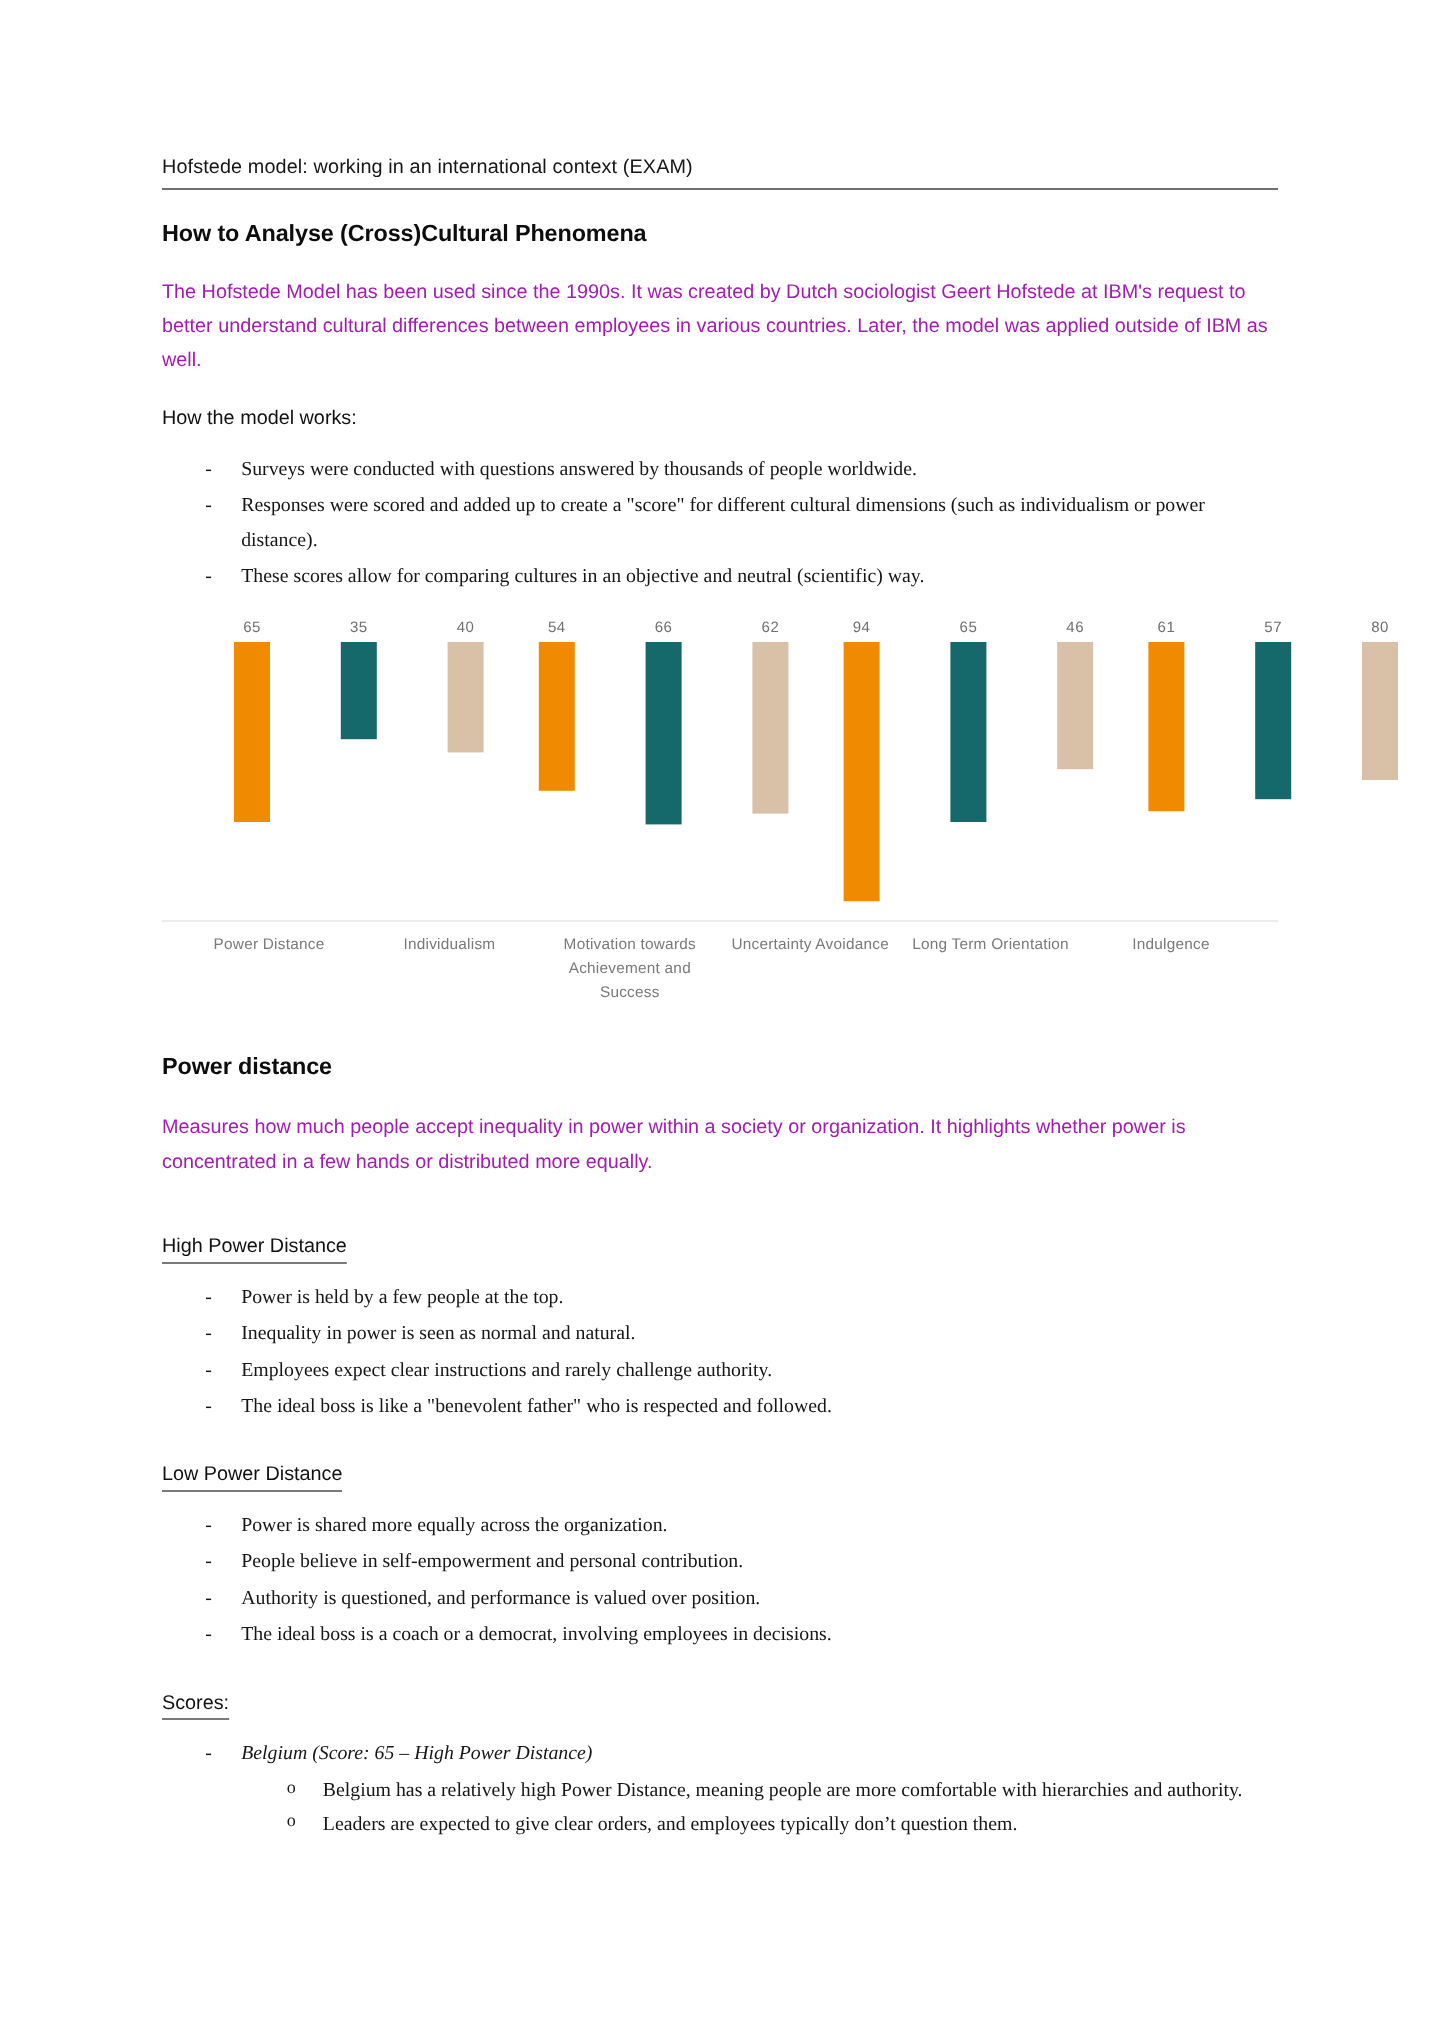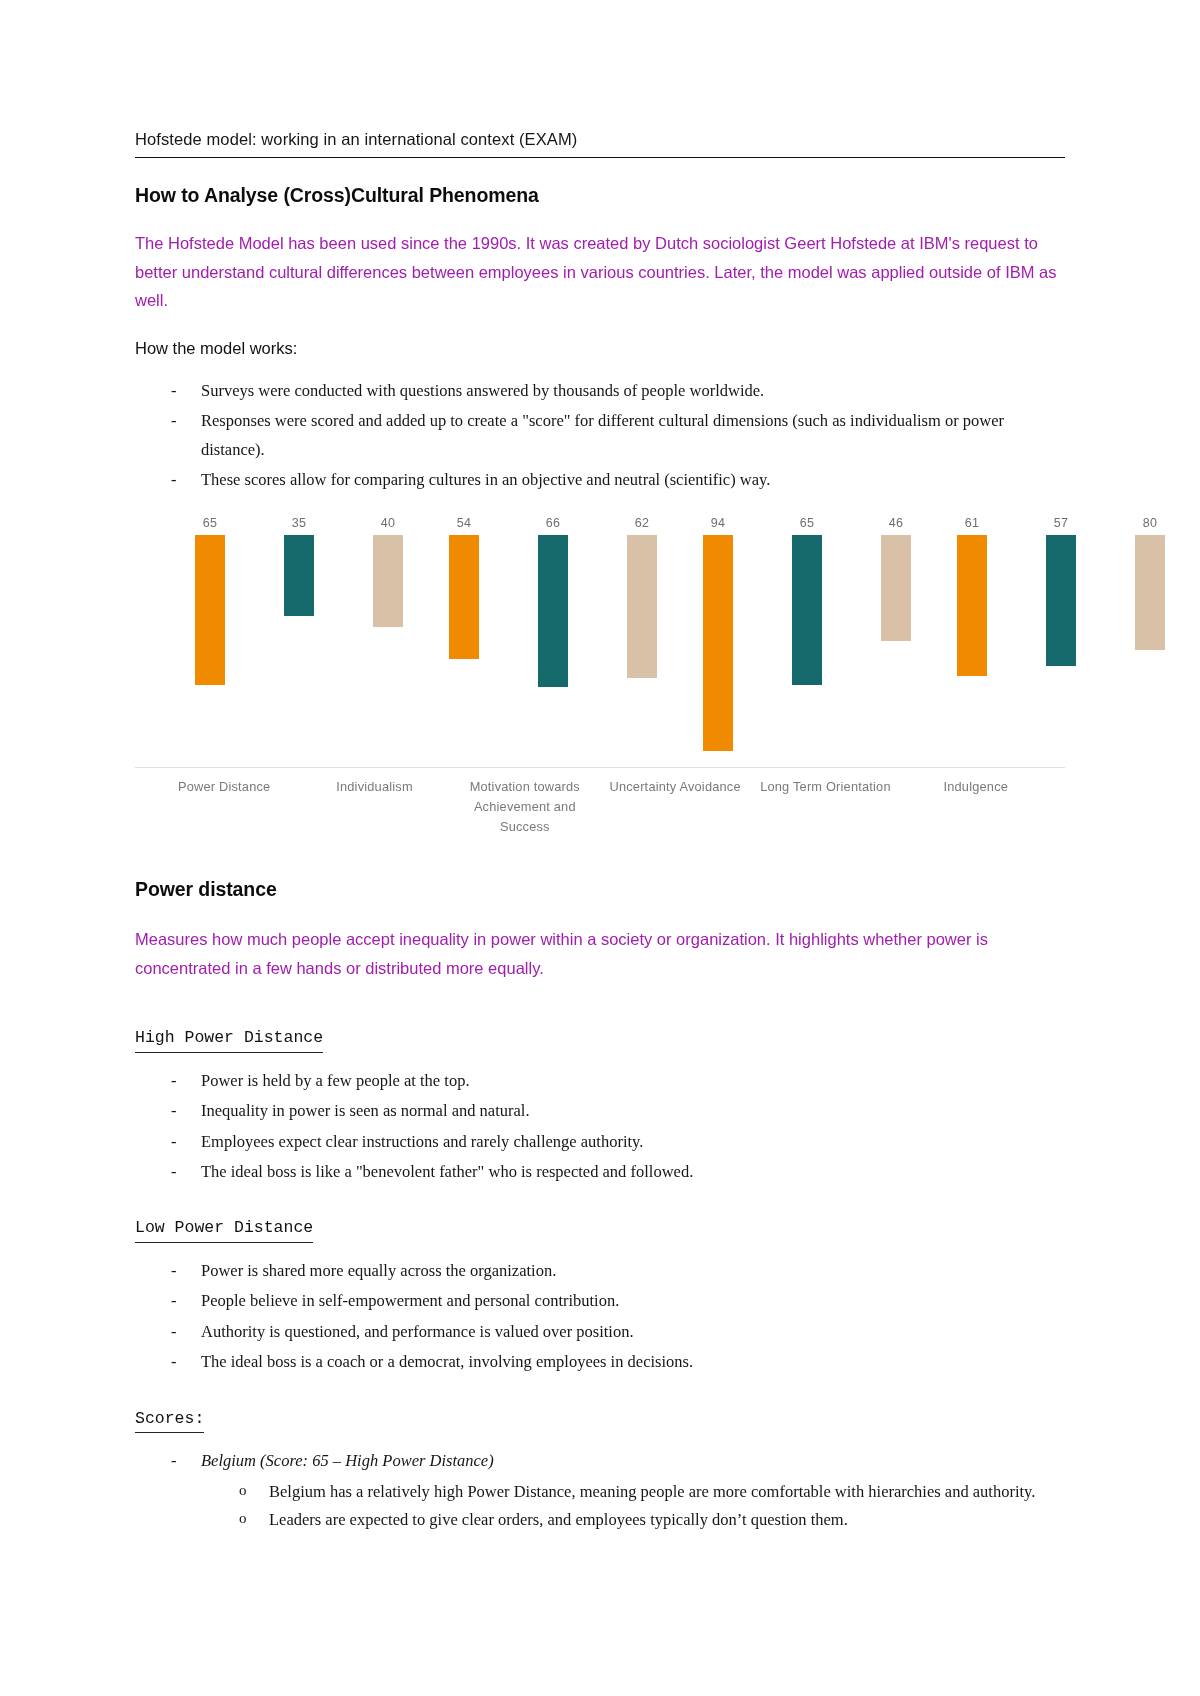--- a/index.html
+++ b/index.html
@@ -41,21 +41,20 @@
     color:#a21caf;
   }
   .lead-in{font-size:16.5px;line-height:1.72;margin:0 0 14px 0;}
   .sub-head{
     font-size:16.5px;
     margin:24px 0 14px 0;
     display:inline-block;
     border-bottom:1.2px solid #222;
     padding-bottom:1px;
     line-height:1.5;
-    font-family:Liberation Mono, monospace;
   }
   .sub-head-wrap{display:block;}
   
   ul.dash{
     list-style:none;
     margin:0 0 6px 0;
     padding:0 0 0 34px;
     font-family:Liberation Serif, serif;
   }
   ul.dash > li{

